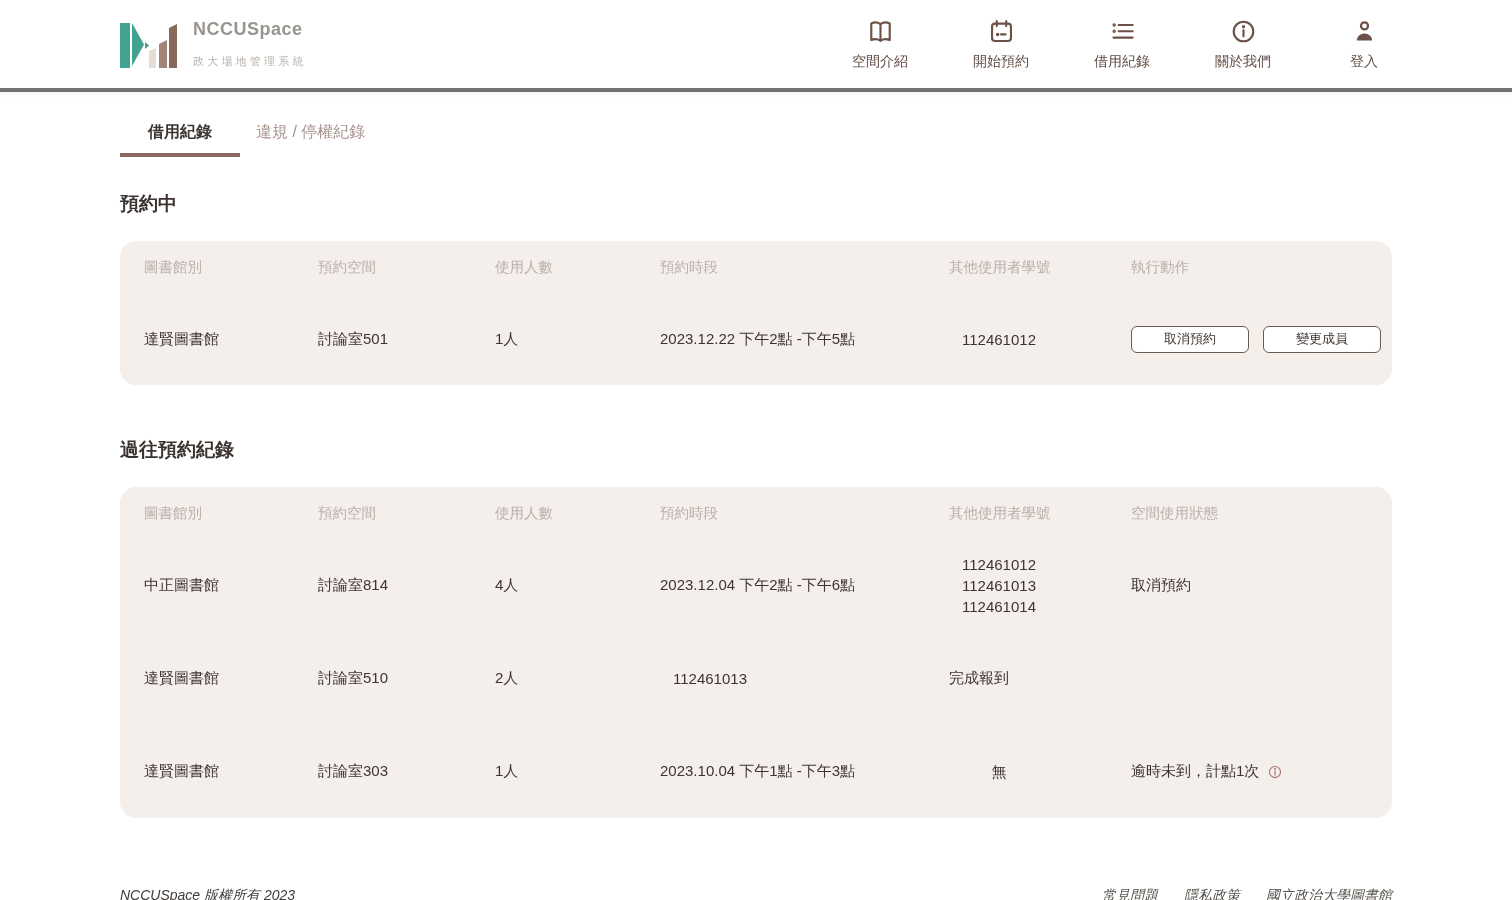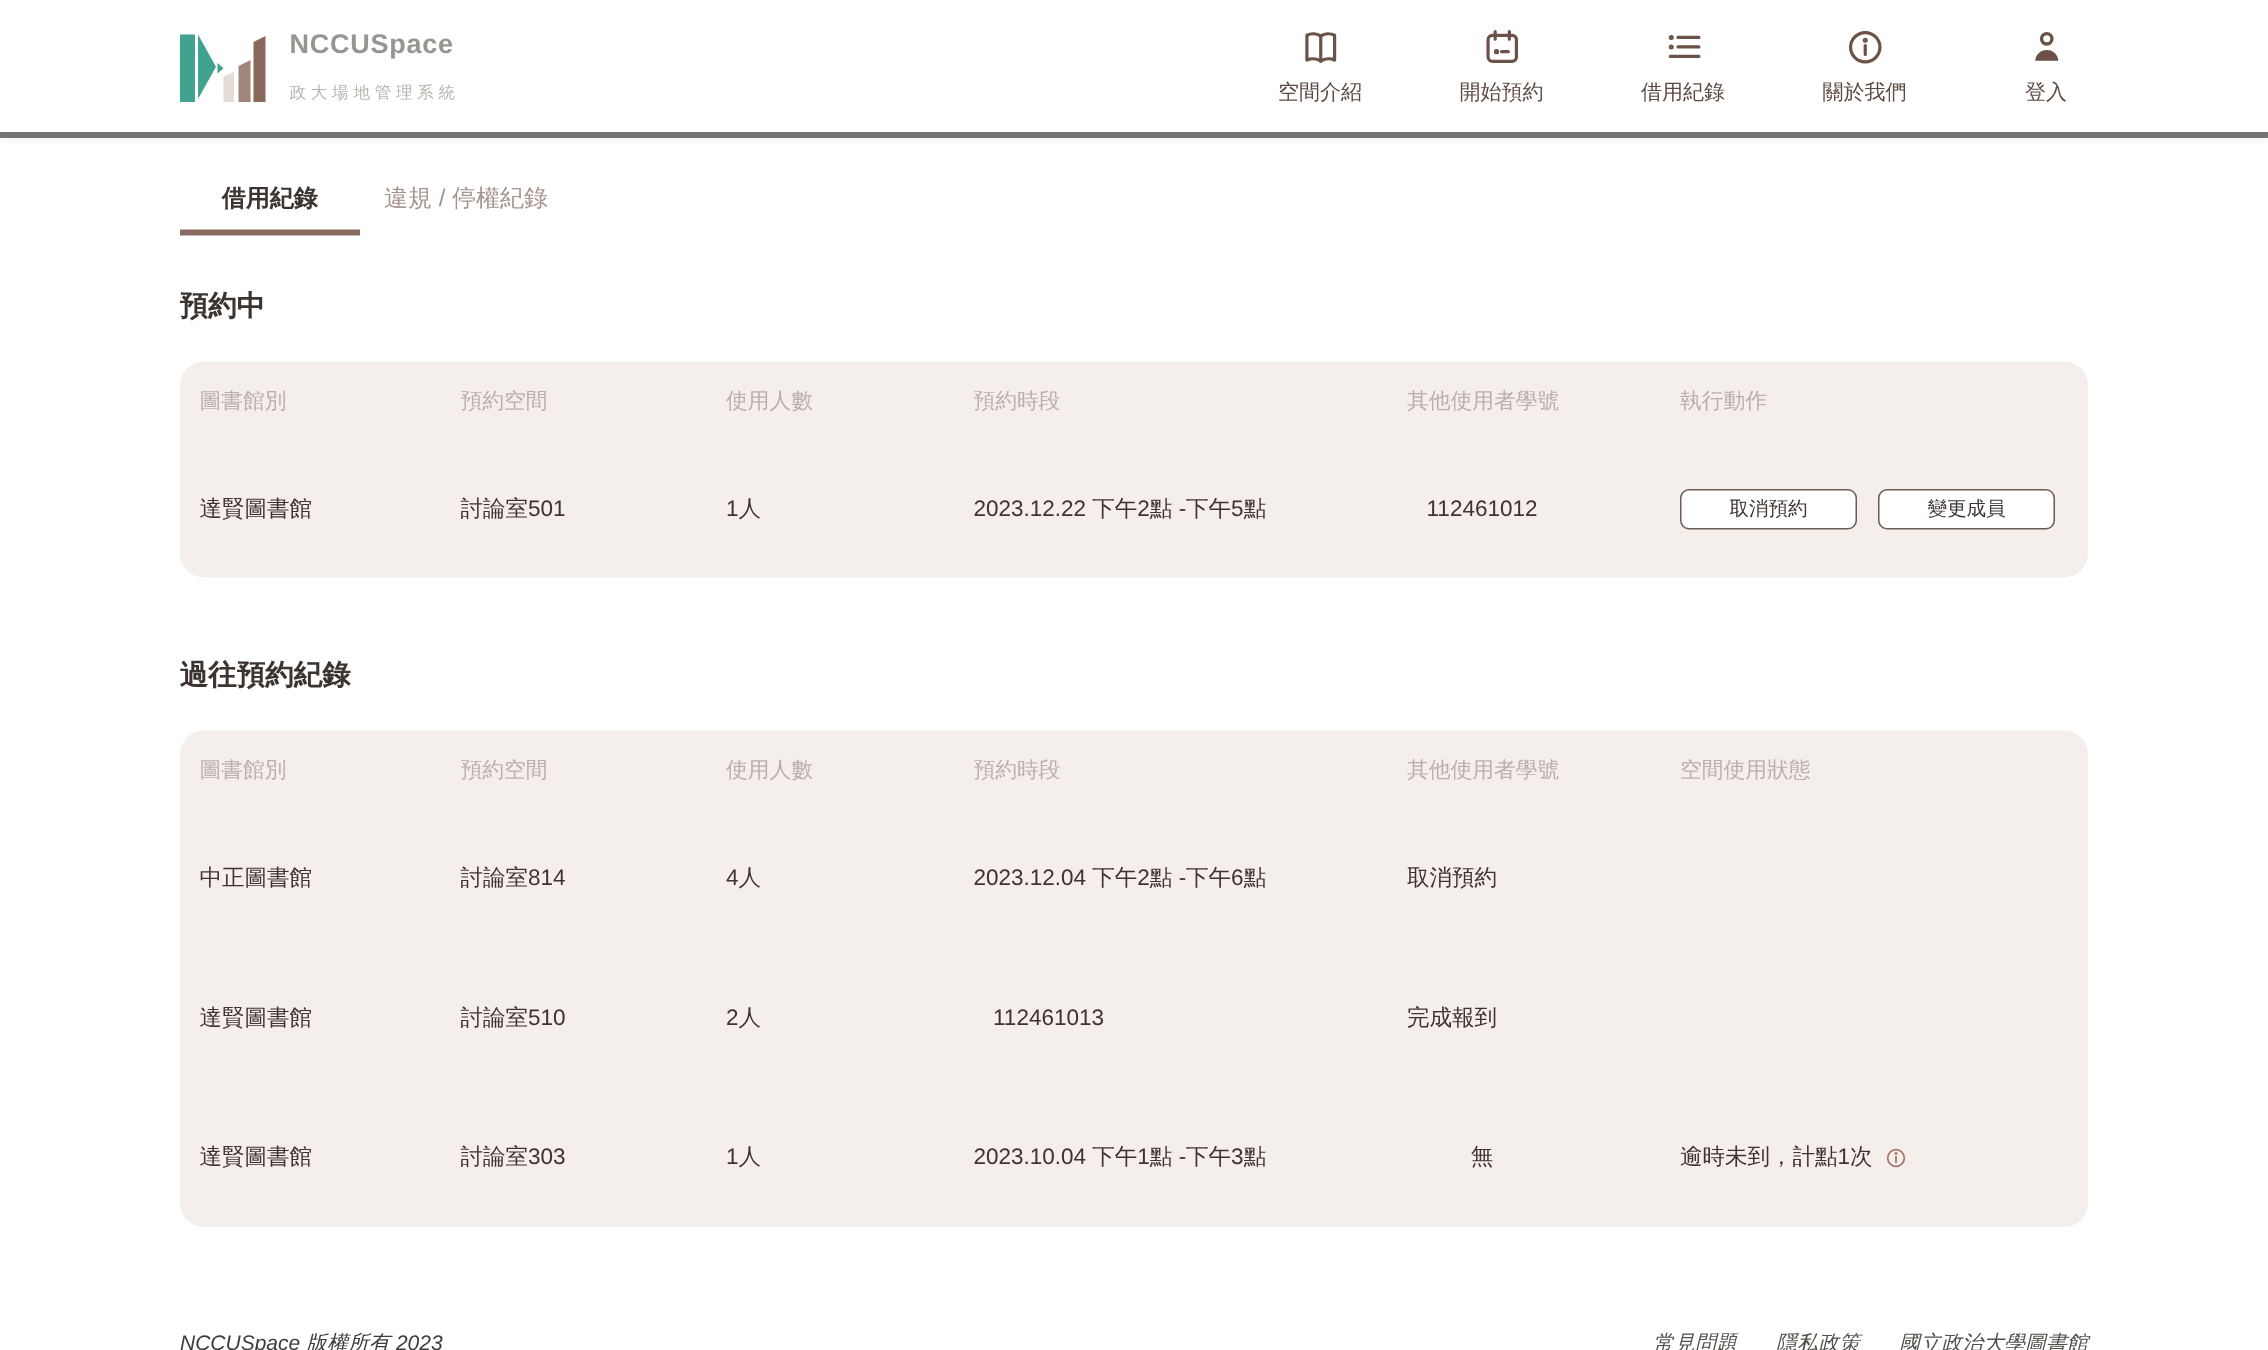--- a/index.html
+++ b/index.html
@@ -46,21 +46,21 @@
     border-bottom: 4px solid #8a6a60;
   }
   .tab.inactive { color: #a5938c; margin-left: 16px; padding: 0 0 14px 0; }
 
   .section-title { font-size: 19px; font-weight: 700; color: #3c3430; margin: 34px 0 24px; }
   .section-title.past { margin-top: 52px; }
 
   .table {
     background: #f5efec;
     border-radius: 16px;
-    padding: 0 13px;
+    padding: 0 24px;
   }
   .trow {
     display: grid;
     grid-template-columns: 174px 177px 165px 289px 182px auto;
     align-items: center;
   }
   .thead { height: 52px; color: #b9afab; font-size: 14.5px; font-weight: 400; }
   .t1row { height: 92px; font-size: 15px; }
   .t2row { height: 93px; font-size: 15px; }
 
@@ -196,20 +196,25 @@
       <span>預約時段</span>
       <span>其他使用者學號</span>
       <span>空間使用狀態</span>
     </div>
 
     <div class="trow t2row">
       <span>中正圖書館</span>
       <span>討論室814</span>
       <span><span class="center-sm">4人</span></span>
       <span>2023.12.04 下午2點 -下午6點</span>
+      <span>
+        <span class="center-md">112461012</span>
+        <span class="center-md">112461013</span>
+        <span class="center-md">112461014</span>
+      </span>
       <span class="status">
         <span>取消預約</span>
       </span>
     </div>
 
     <div class="trow t2row">
       <span>達賢圖書館</span>
       <span>討論室510</span>
       <span><span class="center-sm">2人</span></span>
       <span><span class="center-md">112461013</span></span>

